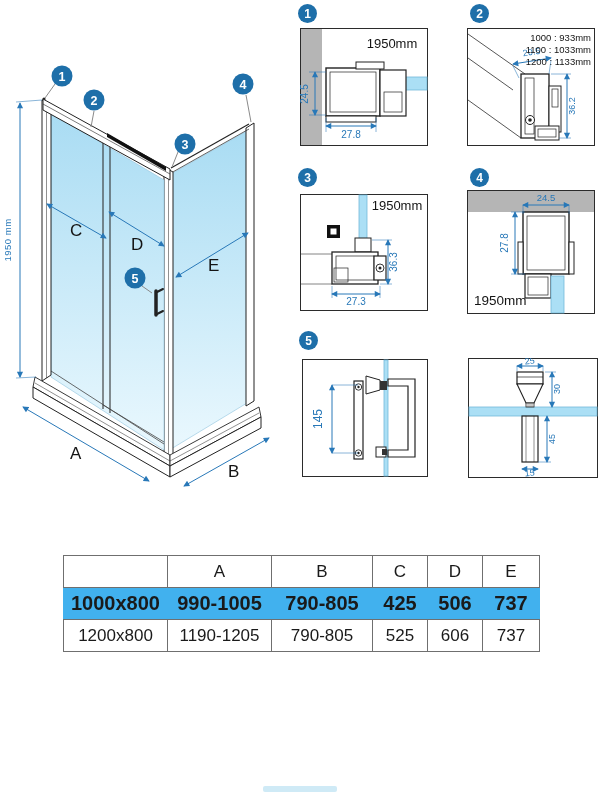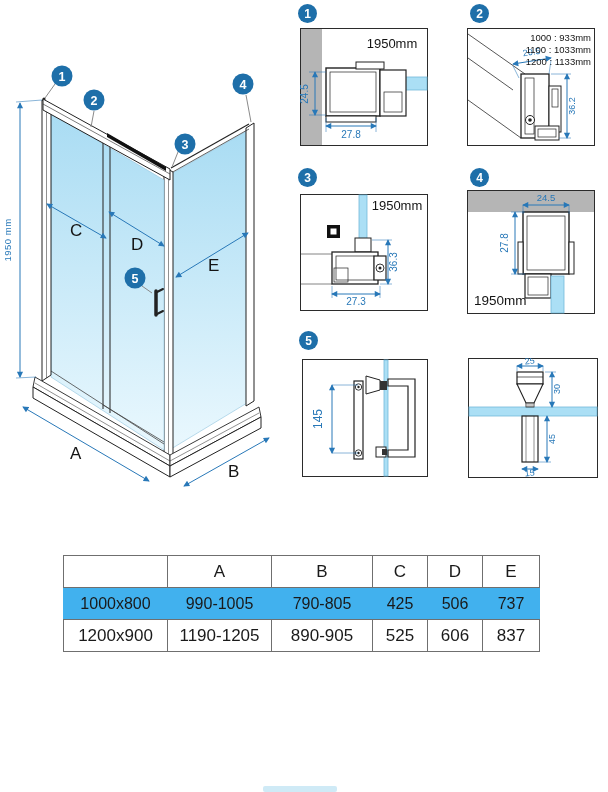--- a/index.html
+++ b/index.html
@@ -19,21 +19,21 @@
   svg .prof{fill:#ffffff;stroke:#222222;}
   svg .thin{stroke:#222222;stroke-width:0.7;fill:none;}
   svg .glass{fill:#abdff5;stroke:#74b8da;stroke-width:0.8;}
   svg .wall{fill:#b5b5b5;stroke:none;}
   svg .leader{stroke:#8a8a8a;stroke-width:1;fill:none;}
   
   table.sizes{position:absolute;left:63px;top:555px;width:476px;border-collapse:collapse;
       table-layout:fixed;}
   table.sizes th, table.sizes td{border:1px solid #6f6f6f;text-align:center;height:31px;
       font-size:17px;color:#1a1a1a;font-weight:400;padding:0;}
-  table.sizes tr.hl td{background:#41b1ee;font-weight:400;font-size:16px;
+  table.sizes tr.hl td{background:#41b1ee;font-weight:700;font-size:20px;
       border-left-color:#41b1ee;border-right-color:#41b1ee;}
   .bottom-mark{position:absolute;left:263px;top:786px;width:74px;height:6px;
       background:#cfeaf6;border-radius:2px;}
 </style>
 </head>
 <body>
 
 <div class="canvas">
 
   <svg width="0" height="0" style="position:absolute" aria-hidden="true">
@@ -356,24 +356,24 @@
     <tbody>
       <tr class="hl">
         <td>1000x800</td>
         <td>990-1005</td>
         <td>790-805</td>
         <td>425</td>
         <td>506</td>
         <td>737</td>
       </tr>
       <tr>
-        <td>1200x900</td>
+        <td>1200x800</td>
         <td>1190-1205</td>
-        <td>890-905</td>
+        <td>790-805</td>
         <td>525</td>
         <td>606</td>
-        <td>837</td>
+        <td>737</td>
       </tr>
     </tbody>
   </table>
 
   <div class="bottom-mark"></div>
 </div>
 
 </body></html>

